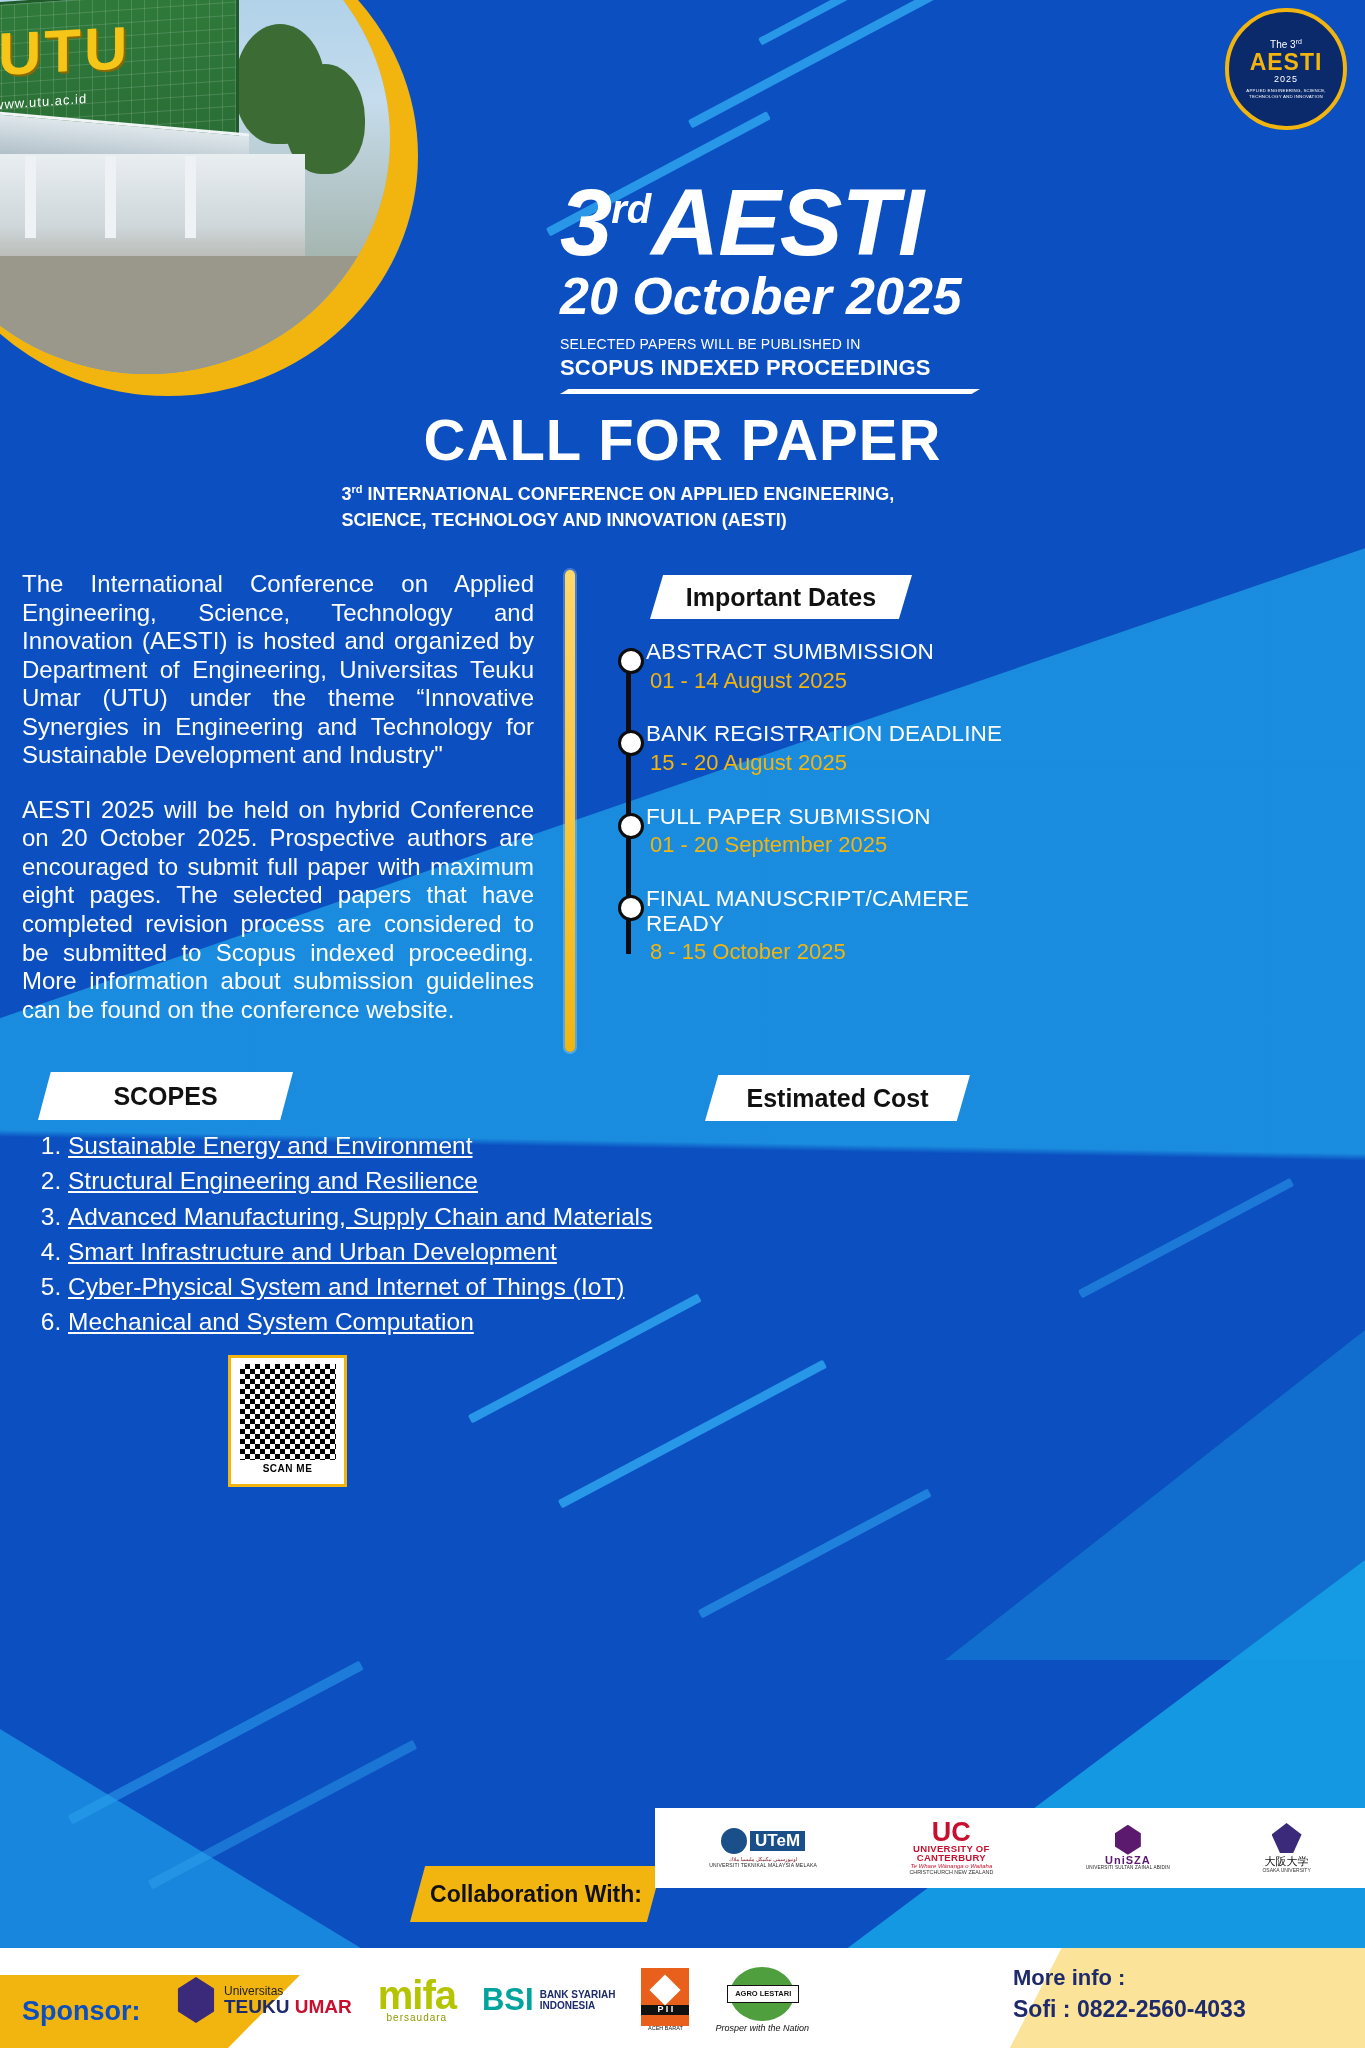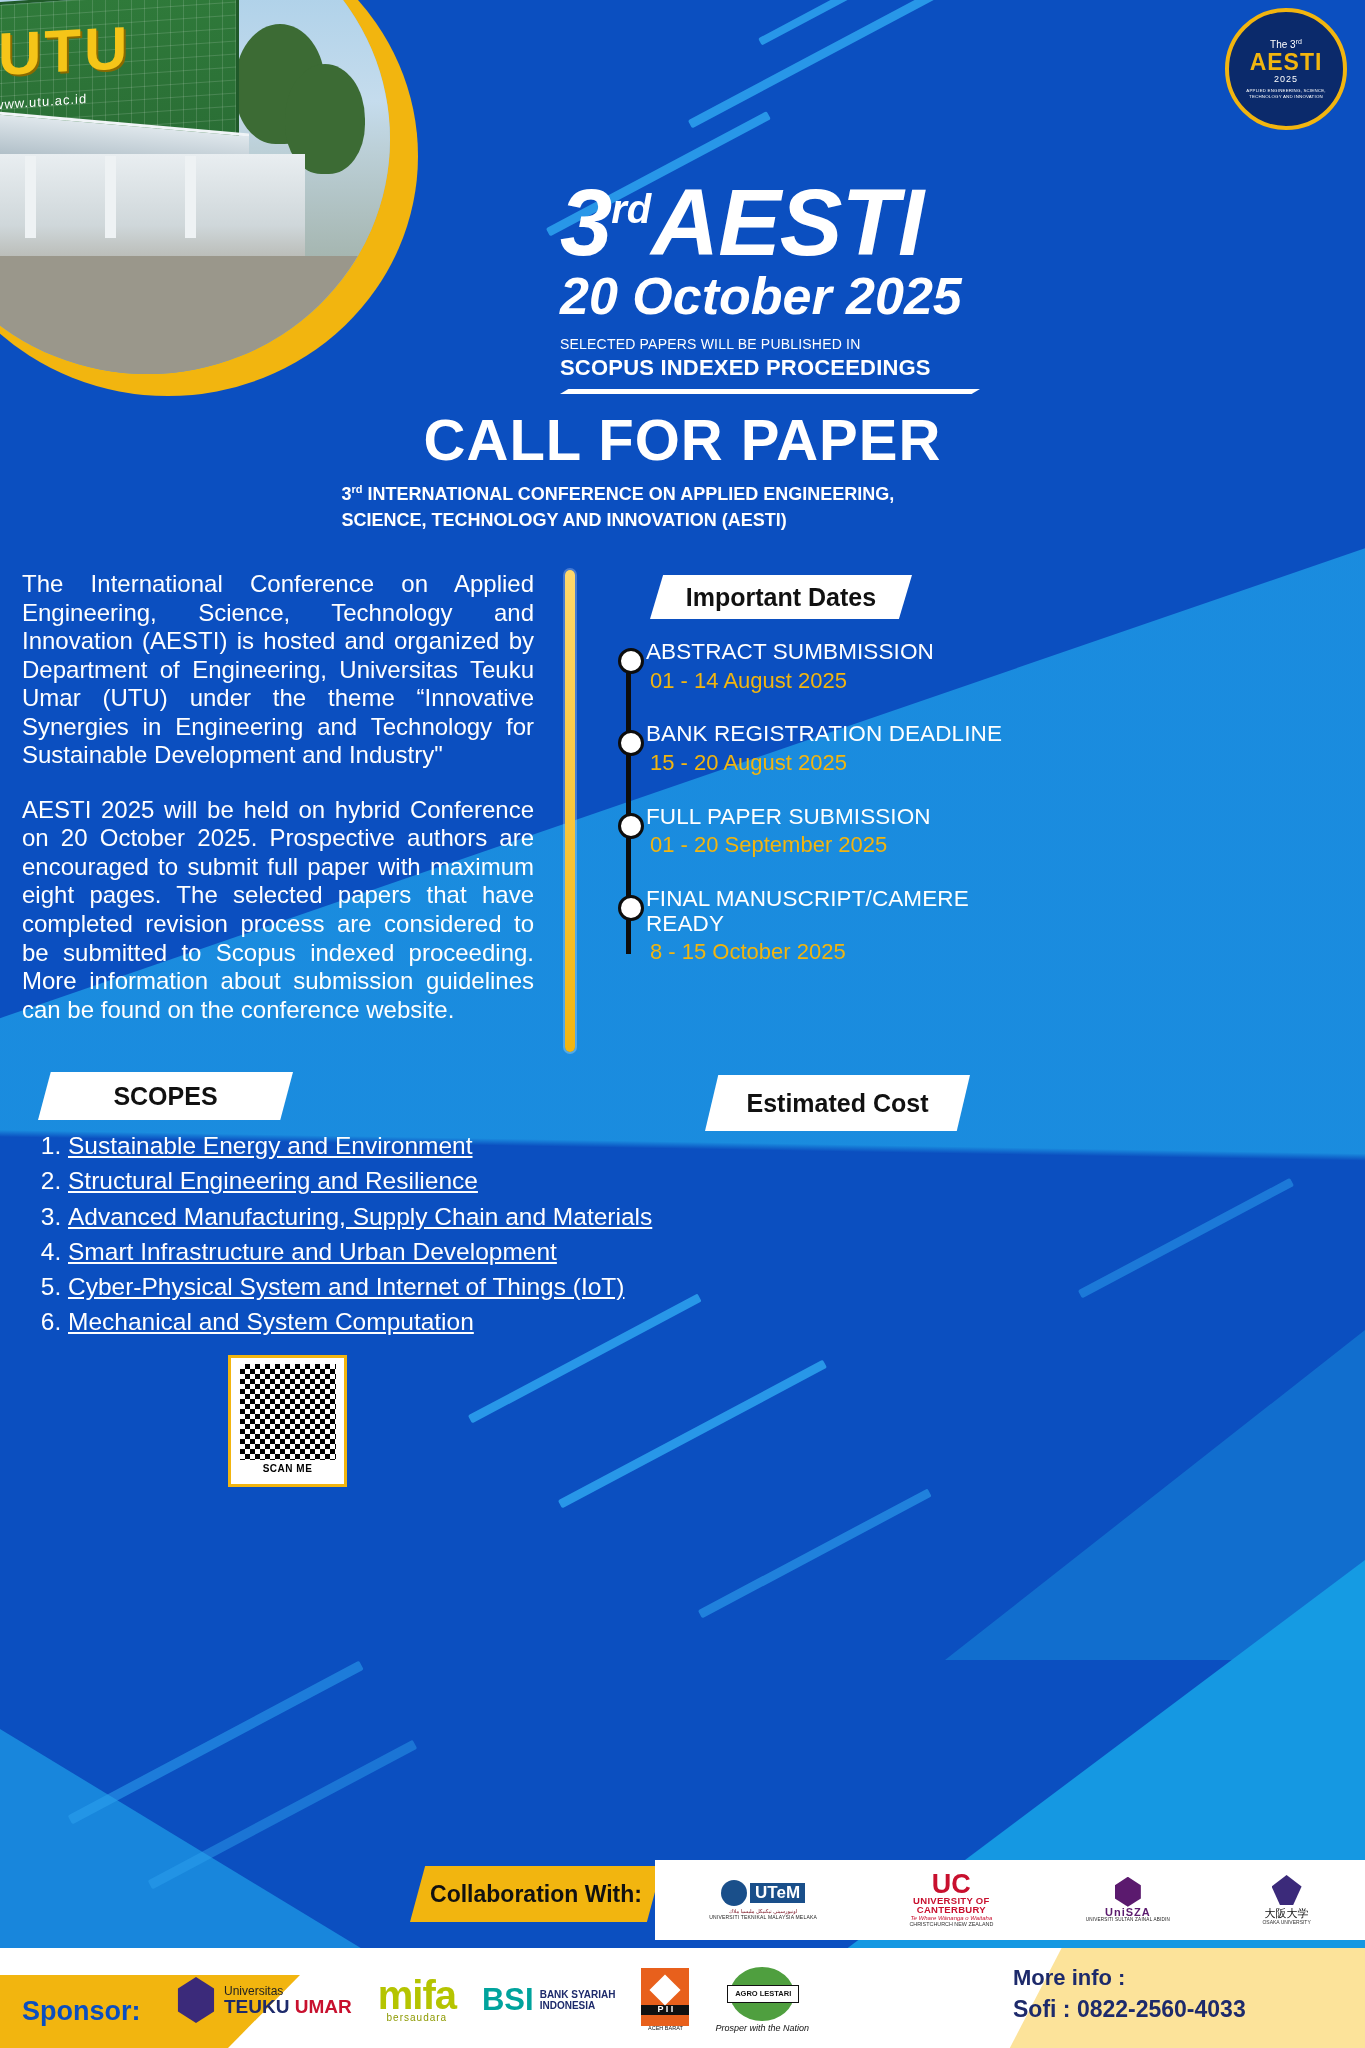--- a/index.html
+++ b/index.html
@@ -123,21 +123,21 @@
     box-shadow:0 0 0 2px rgba(255,255,255,.25);}
 
   
   .ribbon{
     position:absolute;background:#fff;color:#111;font-weight:bold;
     display:flex;align-items:center;justify-content:center;
     clip-path:polygon(5% 0,100% 0,95% 100%,0 100%);
   }
   .ribbon.r-dates{left:650px;top:575px;width:262px;height:44px;font-size:25px;}
   .ribbon.r-scopes{left:38px;top:1072px;width:255px;height:48px;font-size:25px;}
-  .ribbon.r-cost{left:705px;top:1075px;width:265px;height:56px;font-size:25px;}
+  .ribbon.r-cost{left:705px;top:1075px;width:265px;height:46px;font-size:25px;}
 
   
   .dates{position:absolute;left:610px;top:640px;width:430px;}
   .dates-line{position:absolute;left:16px;top:14px;width:5px;height:300px;background:#0d0d0d;}
   .date-item{position:relative;margin-bottom:28px;padding-left:36px;}
   .date-dot{position:absolute;left:8px;top:8px;width:20px;height:20px;border-radius:50%;
     background:#fff;border:3px solid #0d0d0d;}
   .date-name{color:#fff;font-size:22.5px;line-height:1.1;letter-spacing:.1px;}
   .date-val{color:#f2b50f;font-size:22px;line-height:1.25;margin-top:2px;padding-left:4px;}
 
@@ -156,21 +156,21 @@
   .qr-wrap{position:absolute;left:228px;top:1355px;width:119px;height:132px;background:#fff;
     border:3px solid #f2b50f;display:flex;flex-direction:column;align-items:center;padding-top:6px;box-sizing:border-box;}
   .qr-code{width:96px;height:96px;background:
      repeating-conic-gradient(#000 0 25%,#fff 0 50%) 0 0/10px 10px;}
   .qr-label{font-size:10px;font-weight:bold;color:#000;margin-top:3px;letter-spacing:.5px;}
 
   
   .collab-band{position:absolute;left:410px;top:1866px;height:56px;width:252px;background:#f2b50f;
     clip-path:polygon(6% 0,100% 0,94% 100%,0 100%);display:flex;align-items:center;justify-content:center;}
   .collab-band span{font-size:23px;font-weight:bold;color:#111;}
-  .collab-logos{position:absolute;left:655px;top:1860px;width:710px;height:80px;background:#fff;
+  .collab-logos{position:absolute;left:655px;top:1808px;width:710px;height:80px;background:#fff;
     display:flex;align-items:center;justify-content:space-around;padding:0 8px;box-sizing:border-box;}
   .logo-cell{display:flex;flex-direction:column;align-items:center;justify-content:center;line-height:1.05;}
 
   .utem-mark{display:flex;align-items:center;gap:3px;}
   .utem-circ{width:26px;height:26px;border-radius:50%;background:#1a4f8a;}
   .utem-box{background:#1a4f8a;color:#fff;font-size:17px;font-weight:bold;padding:1px 5px;}
   .utem-cap{font-size:5.2px;color:#7b1020;margin-top:3px;letter-spacing:.2px;}
   .utem-cap2{font-size:5px;color:#222;margin-top:1px;letter-spacing:.2px;}
 
   .uc-u{font-size:27px;font-weight:bold;color:#c8102e;line-height:.85;}

